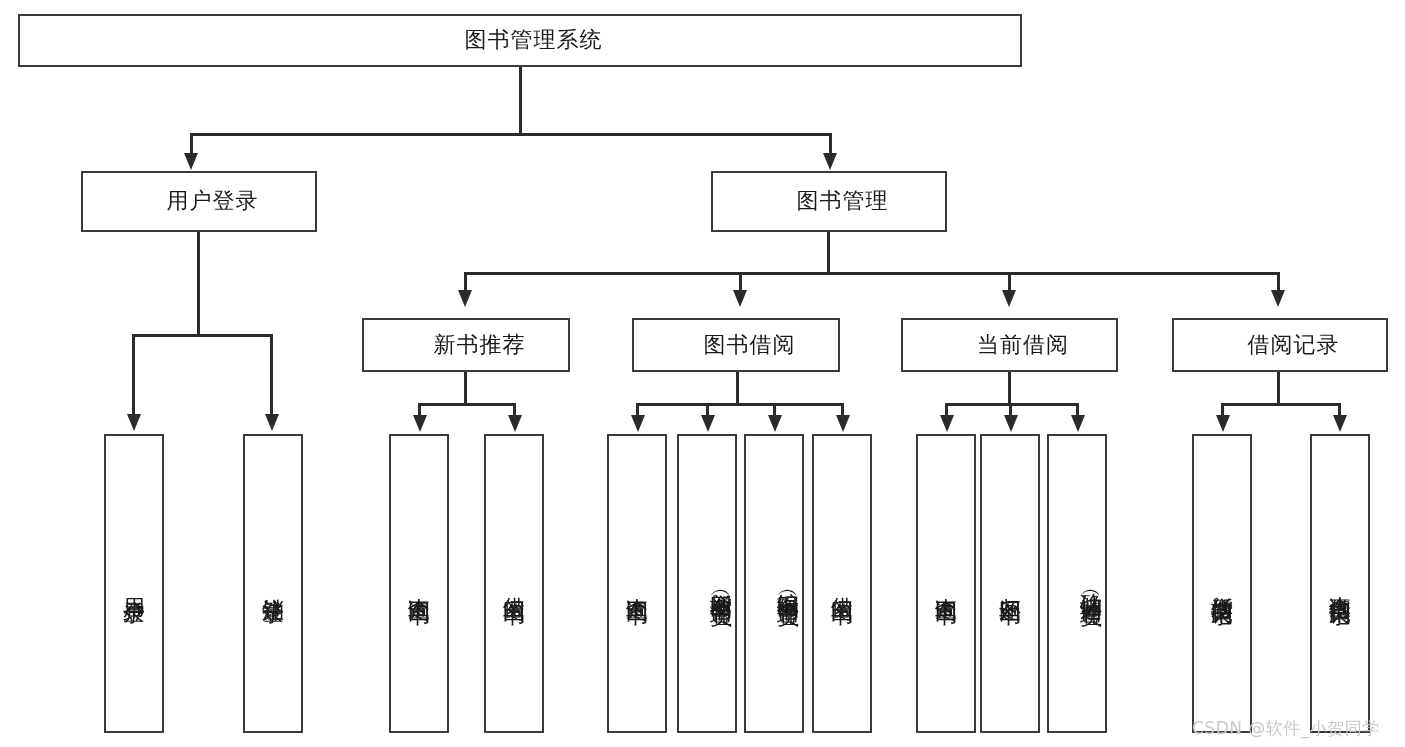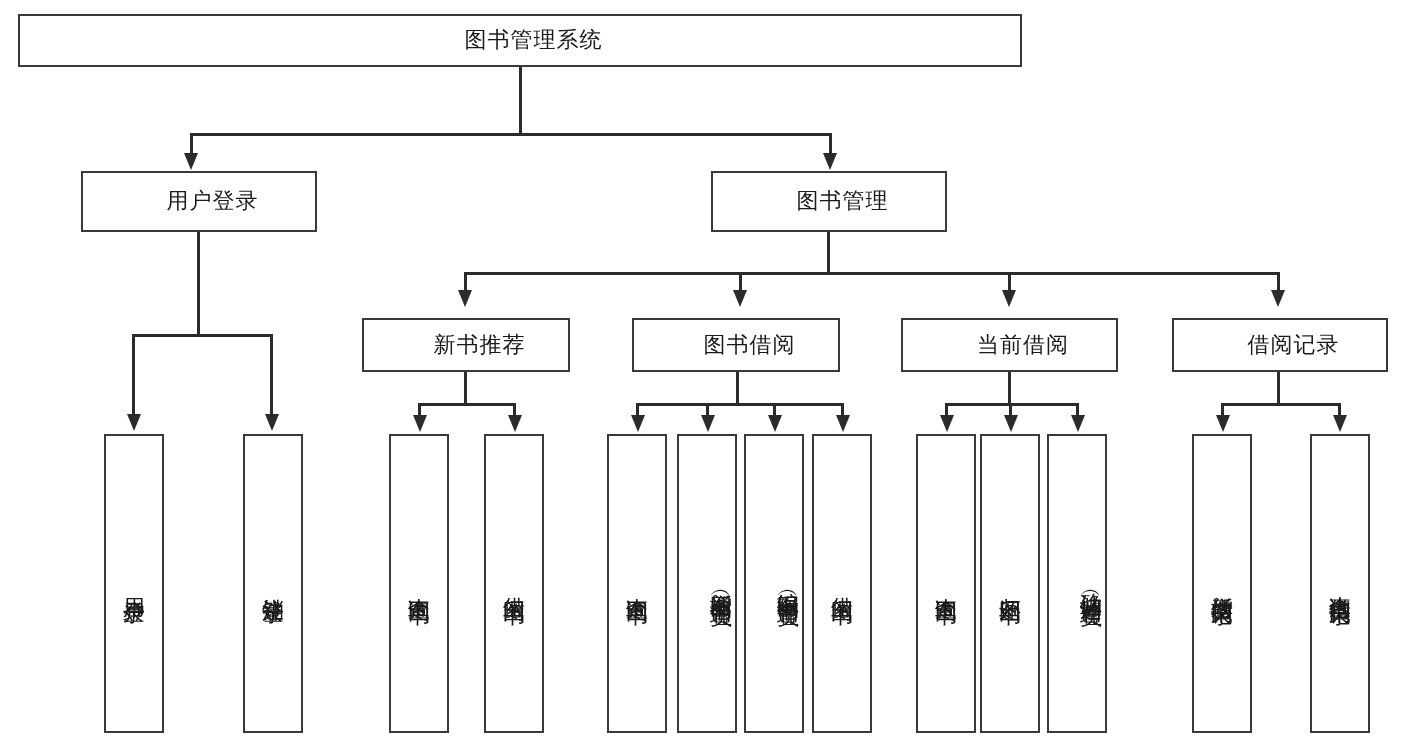--- a/index.html
+++ b/index.html
@@ -201,14 +201,15 @@
     <span class="label">确认归还（管理员）</span>
   </div>
 
   <div class="node vert" style="left:1192px; top:434px; width:60px; height:299px;">
     <span class="label">新增借阅记录</span>
   </div>
   <div class="node vert" style="left:1310px; top:434px; width:60px; height:299px;">
     <span class="label">查询借阅记录</span>
   </div>
 
+  <div class="watermark" style="left:1192px; top:717px;">CSDN @软件_小贺同学</div>
 
 </div>
 
 </body></html>

